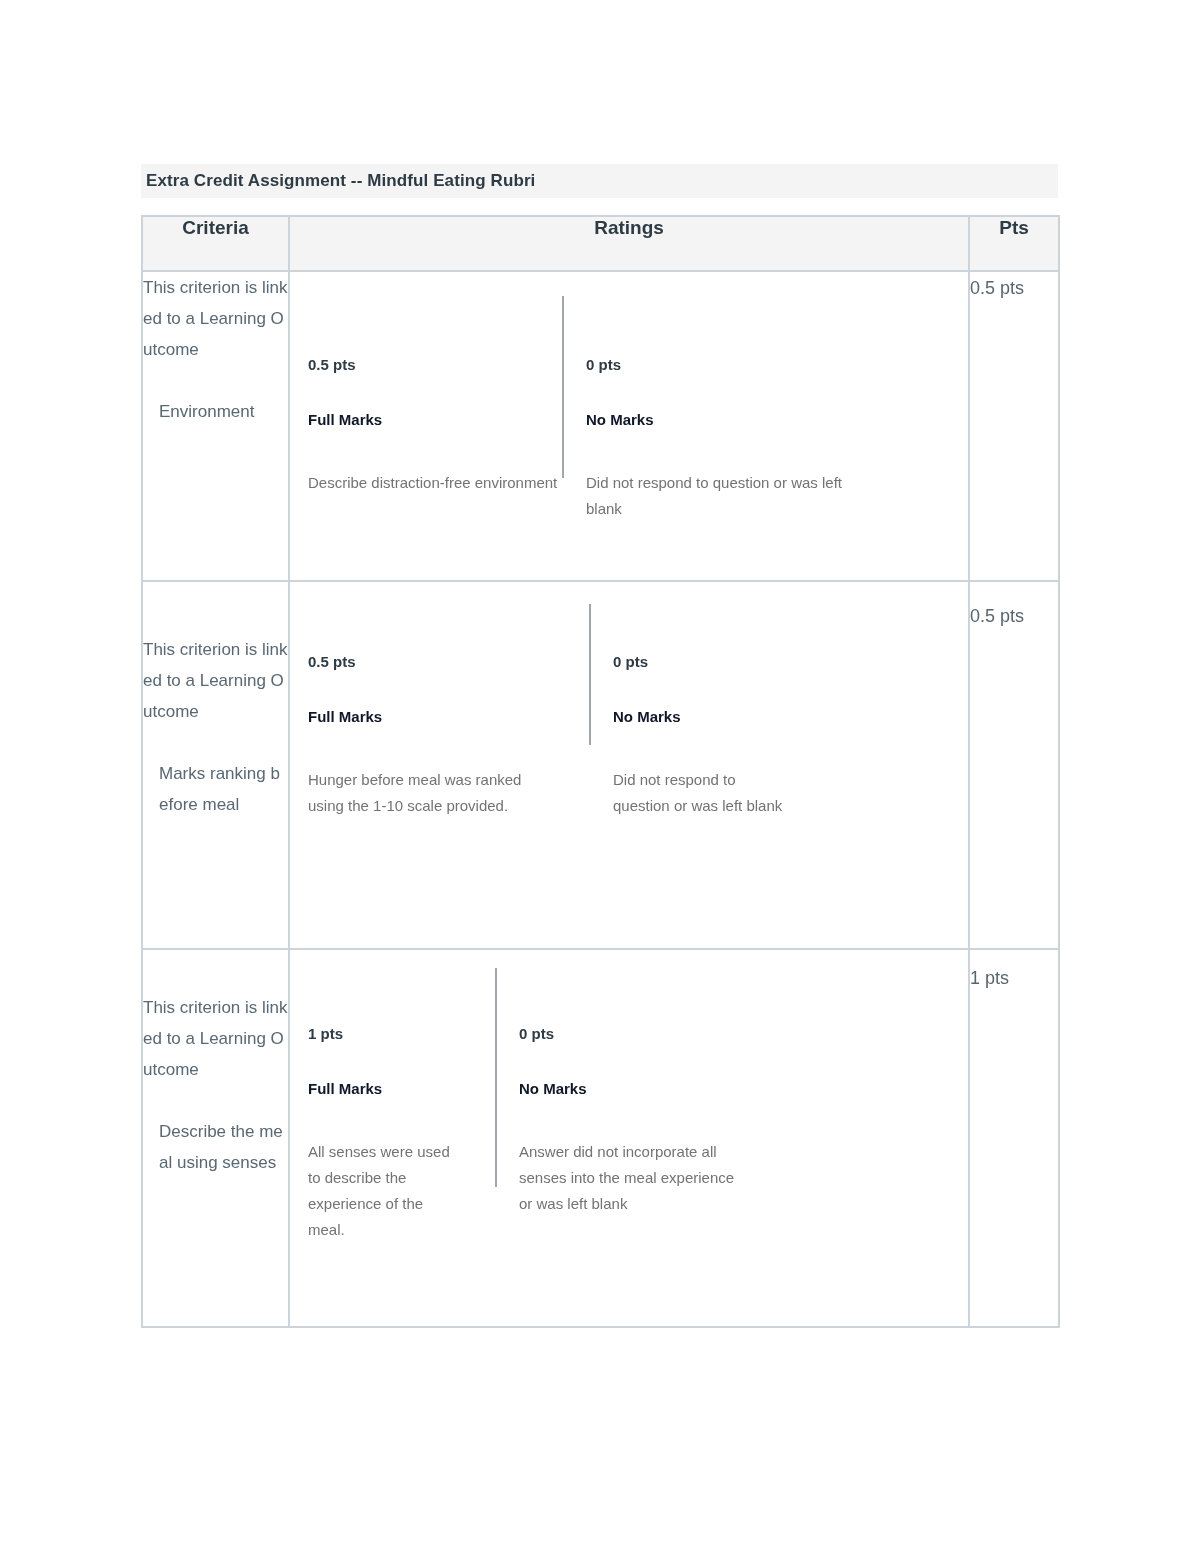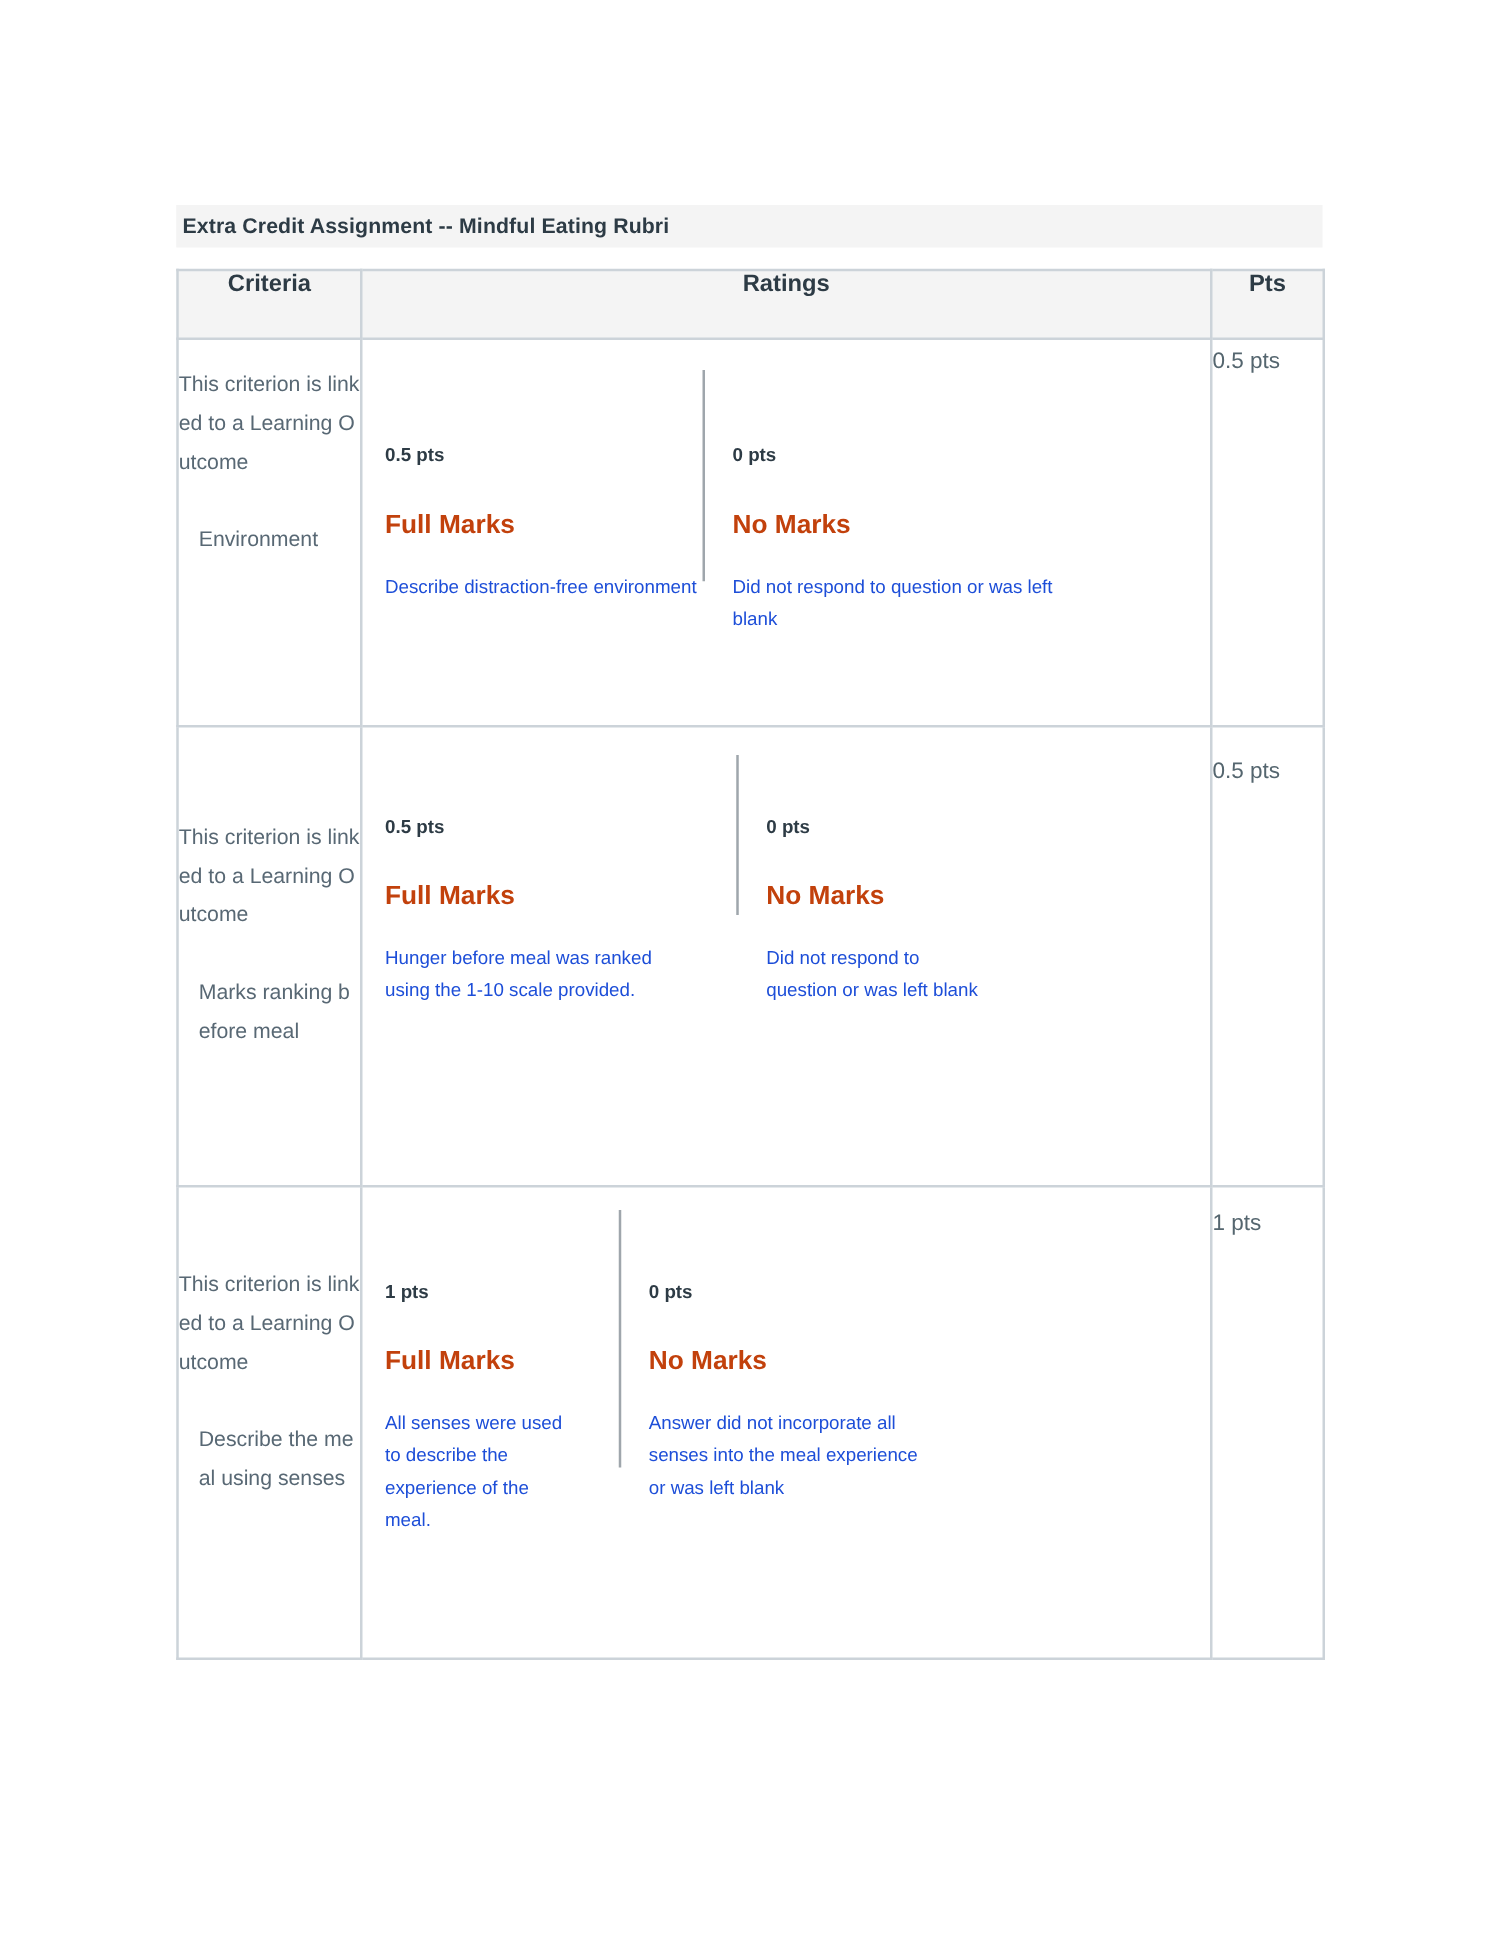--- a/index.html
+++ b/index.html
@@ -43,42 +43,42 @@
     vertical-align:middle;
     font-size:19px;font-weight:bold;color:#2d3b45;
   }
 
   
   .criteria-cell{
     padding:52px 12px 14px 14px;
     font-size:17px;line-height:31px;color:#586874;
     word-break:break-all;
   }
-  .criteria-cell .crit-desc{display:block;margin-top:20px;}
+  .criteria-cell .crit-desc{display:block;}
   .criteria-cell .crit-gap{display:block;height:31px;}
   .criteria-cell .crit-name{display:block;padding-left:16px;}
 
   
   .ratings-cell{position:relative;padding:0;}
   .ratings-inner{display:flex;align-items:flex-start;padding:0;}
   .rating-block{position:relative;box-sizing:border-box;}
   .rating-block .vline{
     position:absolute;left:0;top:0;bottom:0;width:2px;background:#9fa6ac;
   }
   .rating-body{padding-left:24px;}
   .rating-pts{
     font-size:15px;font-weight:bold;color:#2d3b45;
     margin:0 0 0 0;line-height:20px;
   }
   .rating-label{
-    font-size:21px;font-weight:bold;color:#c2410c;
+    font-size:15px;font-weight:bold;color:#0f172a;
     margin-top:35px;line-height:20px;
   }
   .rating-desc{
-    font-size:15px;color:#1d4ed8;line-height:26px;margin-top:27px;
+    font-size:15px;color:#737373;line-height:26px;margin-top:40px;
   }
 
   
   .pts-cell{
     padding:22px 0 0 18px;
     font-size:18px;line-height:32px;color:#55666f;
   }
 </style>
 </head>
 <body>

